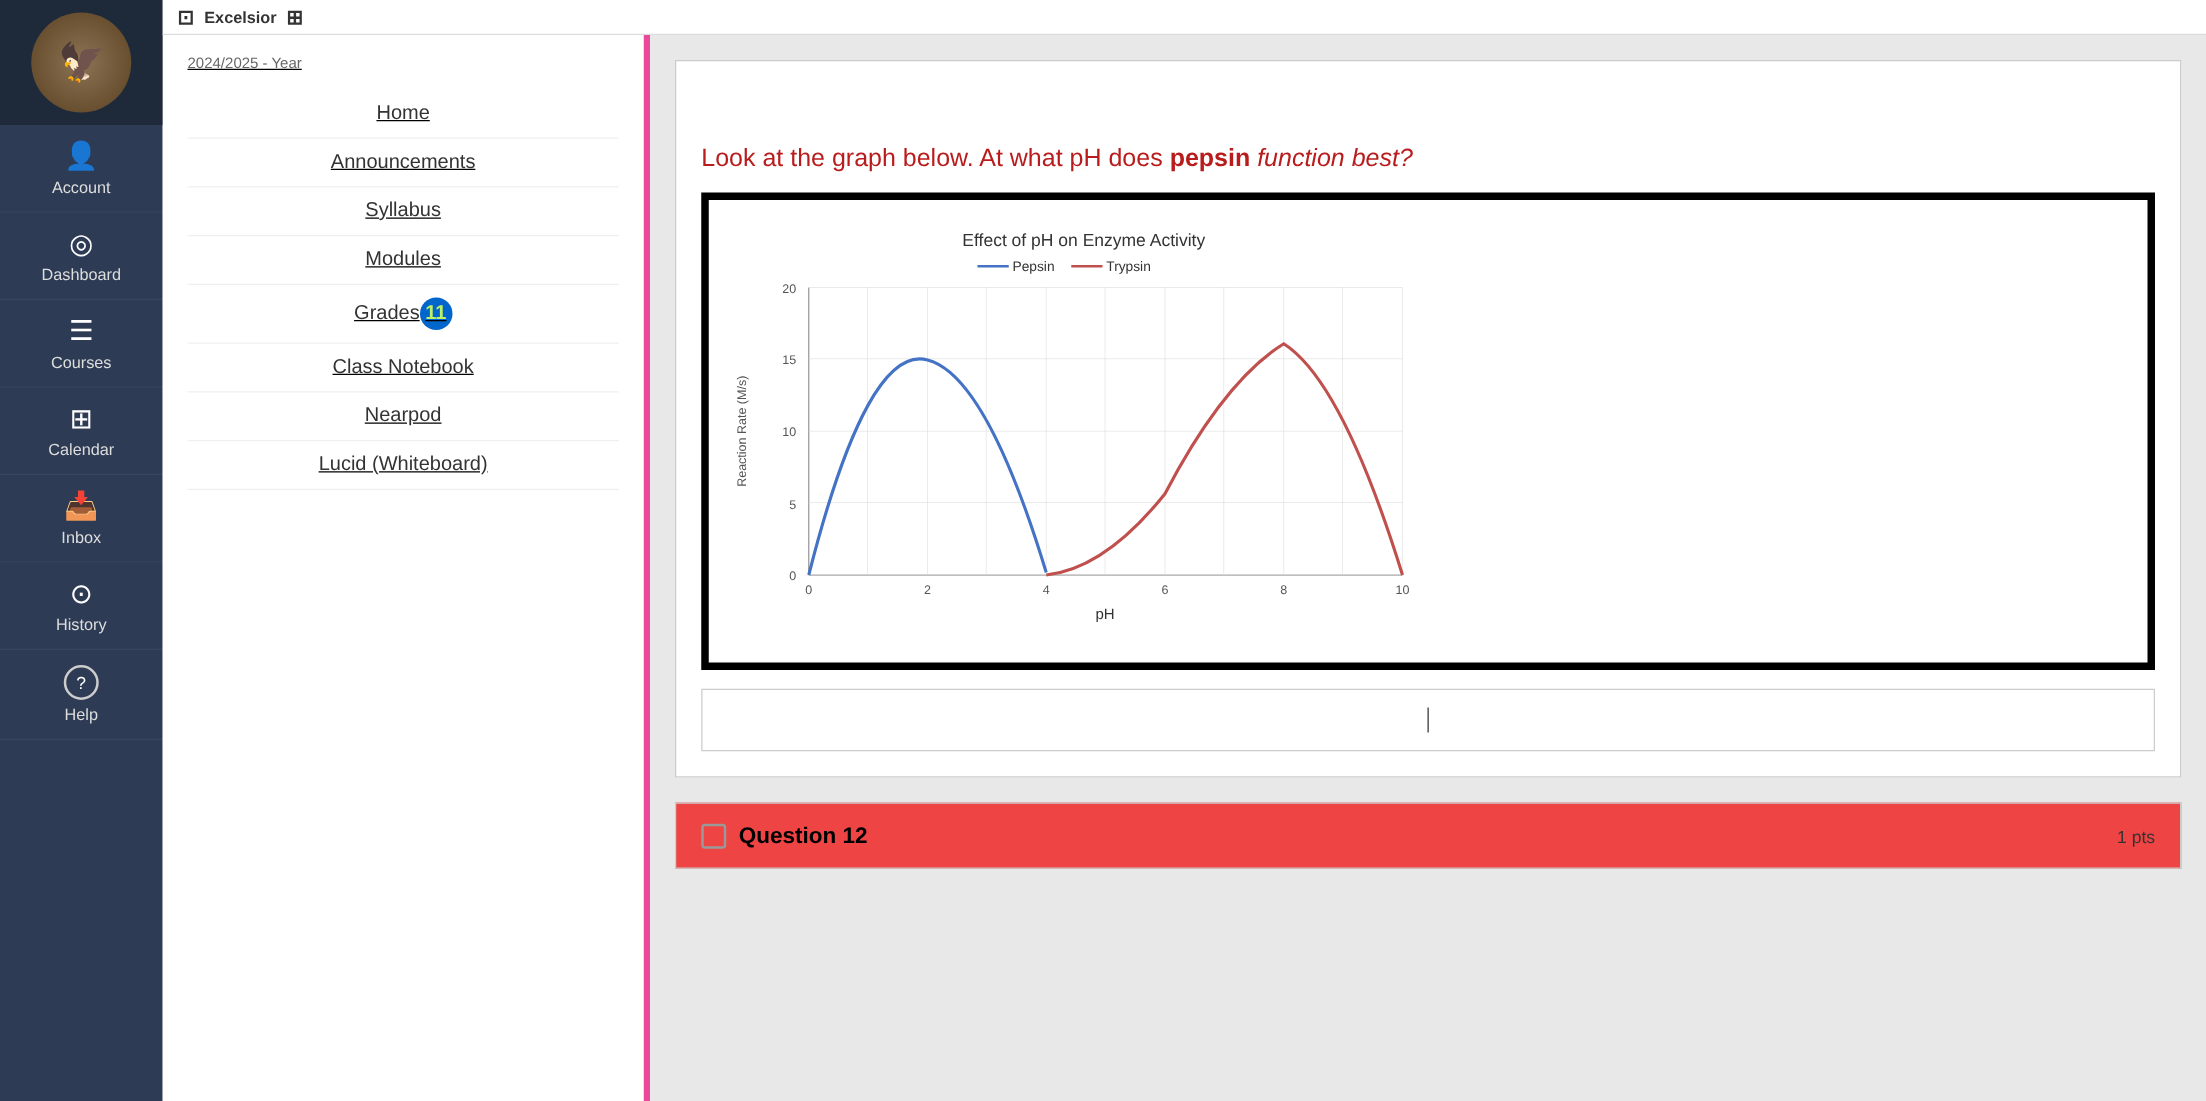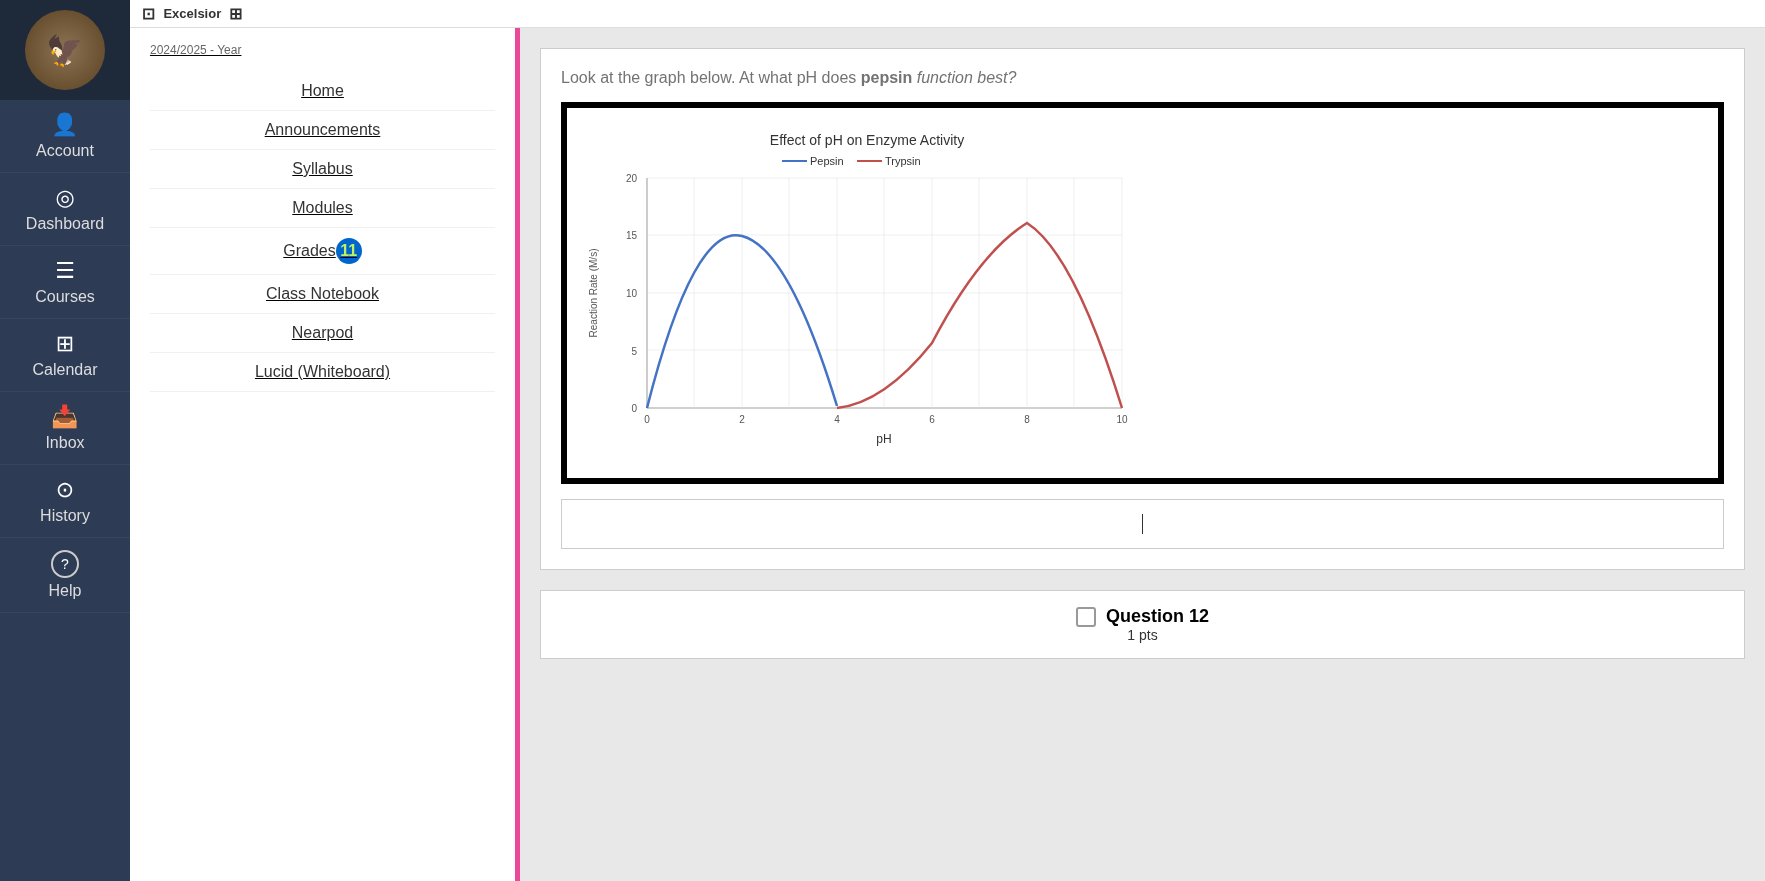--- a/index.html
+++ b/index.html
@@ -43,21 +43,21 @@
       cursor: pointer;
       color: #ccc;
       font-size: 12px;
       border-bottom: 1px solid rgba(255,255,255,0.05);
     }
     .sidebar-icon {
       font-size: 22px;
       margin-bottom: 4px;
       color: white;
     }
-    .sidebar-label { font-size: 16px; color: #ddd; }
+    .sidebar-label { font-size: 13px; color: #ddd; }
 
     
     .main-area {
       flex: 1;
       display: flex;
       flex-direction: column;
       overflow: hidden;
     }
 
     .top-bar {
@@ -129,23 +129,24 @@
       overflow-y: auto;
     }
 
     .question-block {
       background: white;
       border: 1px solid #ccc;
       padding: 20px;
       margin-bottom: 20px;
     }
     .question-text {
-      font-size: 16px;
-      color: #737373;
+      font-size: 20px;
+      color: #b91c1c;
       margin-bottom: 15px;
+      margin-top: 47px;
     }
     .question-text strong { font-weight: bold; }
     .question-text em { font-style: italic; }
 
     .chart-container {
       border: 6px solid #000000;
       background: white;
       padding: 15px;
       margin-bottom: 15px;
     }
@@ -162,27 +163,26 @@
     .cursor-blink {
       width: 1px;
       height: 20px;
       background: #333;
       animation: blink 1s infinite;
     }
     @keyframes blink { 0%,100%{opacity:1;} 50%{opacity:0;} }
 
     
     .question-footer {
-      background: #ffffff;
+      background: #ef4444;
       border: 1px solid #ccc;
       padding: 15px 20px;
       display: flex;
       align-items: center;
       justify-content: space-between;
-      flex-direction: column;
     }
     .question-footer-left {
       display: flex;
       align-items: center;
       gap: 10px;
     }
     .checkbox-placeholder {
       width: 20px;
       height: 20px;
       border: 2px solid #999;

